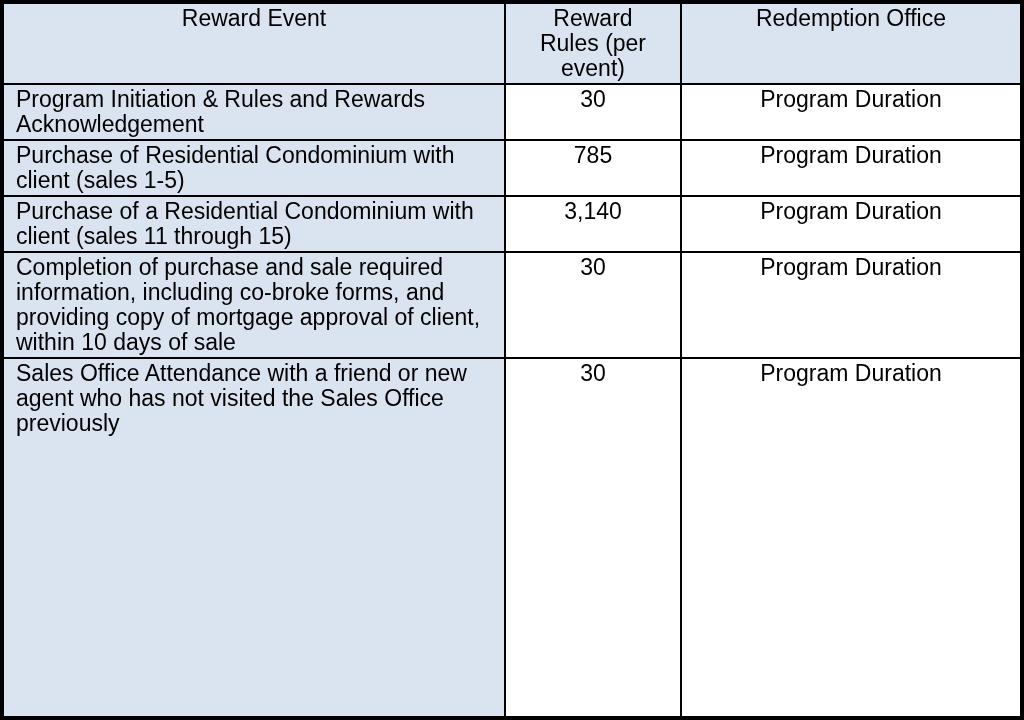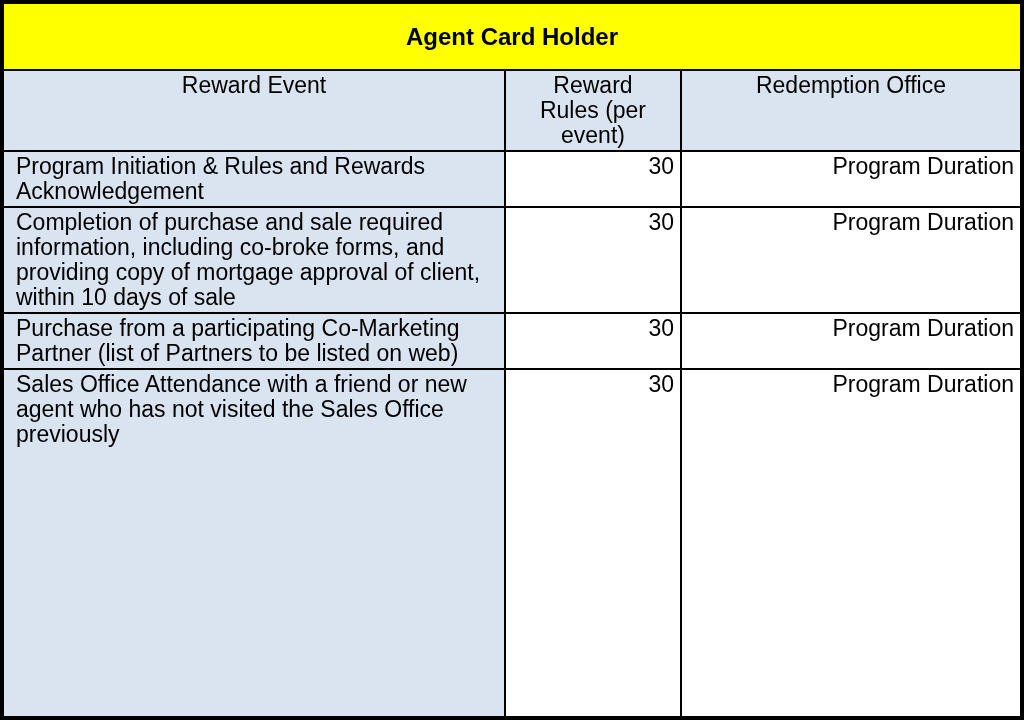--- a/index.html
+++ b/index.html
@@ -66,29 +66,28 @@
   tbody tr:nth-child(6) { height: 136px; }
   tbody tr:last-child   { height: auto; }
 
   td.event {
     background: var(--event-col-bg, #dae3f0);
     text-align: left;
     padding: 2px 12px;
   }
   td.points, td.period {
     background: var(--cell-bg, #fff);
-    text-align: right;
+    text-align: center;
     padding: 2px 6px;
   }
 </style>
 </head>
 <body>
 
 <div class="sheet">
-  <div class="title-bar">Agent Card Holder</div>
 
   <table class="rewards">
     <colgroup>
       <col class="c-event">
       <col class="c-points">
       <col class="c-period">
     </colgroup>
     <thead>
       <tr>
         <th class="event-h">Reward Event</th>
@@ -98,26 +97,31 @@
         <th class="period-h">Redemption Office</th>
       </tr>
     </thead>
     <tbody>
         <tr>
     <td class="event">Program Initiation &amp; Rules and Rewards Acknowledgement</td>
     <td class="points">30</td>
     <td class="period">Program Duration</td>
   </tr>
         <tr>
-    <td class="event">Completion of purchase and sale required information, including co-broke forms, and providing copy of mortgage approval of client, within 10 days of sale</td>
-    <td class="points">30</td>
+    <td class="event">Purchase of Residential Condominium with client (sales 1-5)</td>
+    <td class="points">785</td>
     <td class="period">Program Duration</td>
   </tr>
         <tr>
-    <td class="event">Purchase from a participating Co-Marketing Partner (list of Partners to be listed on web)</td>
+    <td class="event">Purchase of a Residential Condominium with client (sales 11 through 15)</td>
+    <td class="points">3,140</td>
+    <td class="period">Program Duration</td>
+  </tr>
+        <tr>
+    <td class="event">Completion of purchase and sale required information, including co-broke forms, and providing copy of mortgage approval of client, within 10 days of sale</td>
     <td class="points">30</td>
     <td class="period">Program Duration</td>
   </tr>
         <tr>
     <td class="event">Sales Office Attendance with a friend or new agent who has not visited the Sales Office previously</td>
     <td class="points">30</td>
     <td class="period">Program Duration</td>
   </tr>
       </tbody>
   </table>

